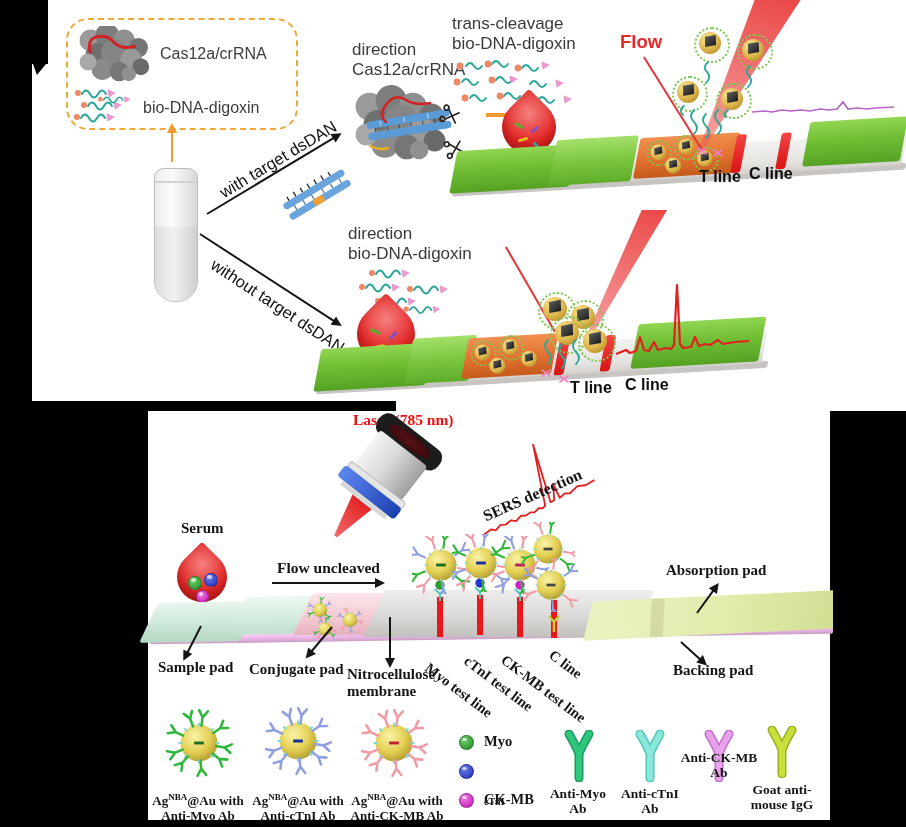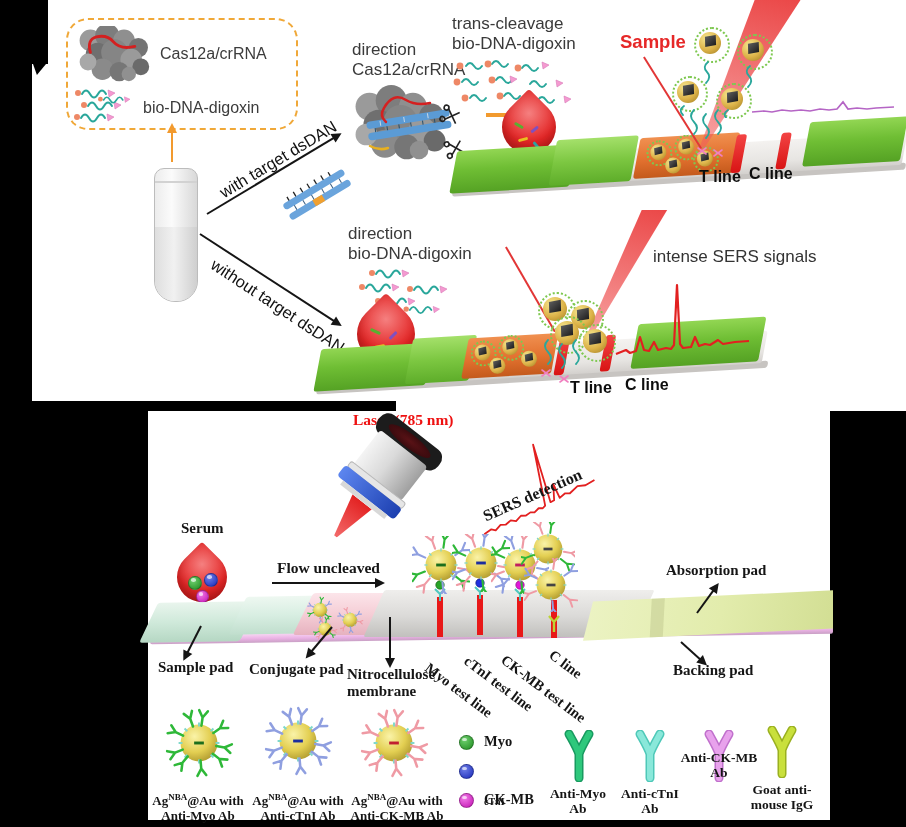--- a/index.html
+++ b/index.html
@@ -250,21 +250,21 @@
     <div class="halo" style="left:194px;top:9px;width:22px;height:22px;"></div>
     <div class="np" style="left:226px;top:9px;width:16px;height:16px;"></div>
     <div class="halo" style="left:222px;top:5px;width:22px;height:22px;"></div>
     <div class="np" style="left:212px;top:27px;width:16px;height:16px;"></div>
     <div class="np" style="left:244px;top:22px;width:16px;height:16px;"></div>
     <div class="halo" style="left:240px;top:18px;width:22px;height:22px;"></div>
   </div>
   <span class="txt" style="left:699px;top:167px;font-size:16px;font-weight:bold;color:#0d0d0d;">T line</span>
   <span class="txt" style="left:749px;top:164px;font-size:16px;font-weight:bold;color:#0d0d0d;">C line</span>
 
-  <span class="txt" style="left:620px;top:31px;font-size:18.5px;font-weight:600;color:#e62828;">Sample</span>
+  <span class="txt" style="left:620px;top:31px;font-size:18.5px;font-weight:600;color:#e62828;">Flow</span>
   <div class="beam" style="left:693px;top:0;width:112px;height:150px;clip-path:polygon(55% 0,96% 0,9% 100%,5% 100%);"></div>
   <div class="rline" style="left:644px;top:56px;width:108px;transform:rotate(58deg);"></div>
 
   <div class="halo" style="left:694px;top:27px;width:32px;height:32px;"></div>
   <div class="np" style="left:699px;top:32px;width:22px;height:22px;"></div>
   <div class="halo" style="left:737px;top:34px;width:32px;height:32px;"></div>
   <div class="np" style="left:742px;top:39px;width:22px;height:22px;"></div>
   <div class="halo" style="left:672px;top:76px;width:32px;height:32px;"></div>
   <div class="np" style="left:677px;top:81px;width:22px;height:22px;"></div>
   <div class="halo" style="left:716px;top:83px;width:32px;height:32px;"></div>
@@ -351,21 +351,20 @@
         <path d="M40,4 q-6,6 0,12 q6,6 0,12"></path>
     </g>
     <g stroke="#f080c0" stroke-width="1.6" stroke-linecap="round">
       <line x1="6" y1="34" x2="14" y2="40"></line>
         <line x1="14" y1="34" x2="6" y2="40"></line>
       <line x1="24" y1="40" x2="32" y2="46"></line>
         <line x1="32" y1="40" x2="24" y2="46"></line>
     </g>
   </svg>
 
-  <span class="txt" style="left:653px;top:247px;font-size:17px;color:#333;">intense SERS signals</span>
   <svg class="abs" style="left:612px;top:274px;" width="164" height="90" viewBox="0 0 164 90">
     <path d="M4,80 l10,-4 l4,3 l6,-2 l4,-14 l4,13 l5,1 l5,-9 l4,8 l8,-2 l5,1 l3,-4 l3,-60 l3,59 l3,4 l8,-1 l4,-10 l4,9 l6,-2 l5,1 l8,-5 l5,4 l12,-2 l14,-1" fill="none" stroke="#e22020" stroke-width="2.2" stroke-linejoin="round"></path>
   </svg>
 
   <span class="stxt" style="left:353px;top:411px;font-size:15.5px;color:#ee1111;">Laser (785 nm)</span>
 
   <div class="abs" style="left:348px;top:424px;width:88px;height:132px;transform:rotate(38deg);transform-origin:50% 30%;">
     <div class="abs" style="left:6px;top:0;width:76px;height:24px;background:#1c1c1c;border-radius:10px/45%;"></div>
     <div class="abs" style="left:18px;top:4px;width:52px;height:14px;border-radius:50%;background:radial-gradient(#5a1216,#2e080b);"></div>
     <div class="abs" style="left:14px;top:20px;width:60px;height:44px;border-radius:4px;background:linear-gradient(90deg,#f4f4f4,#dadada 45%,#9f9f9f);"></div>

